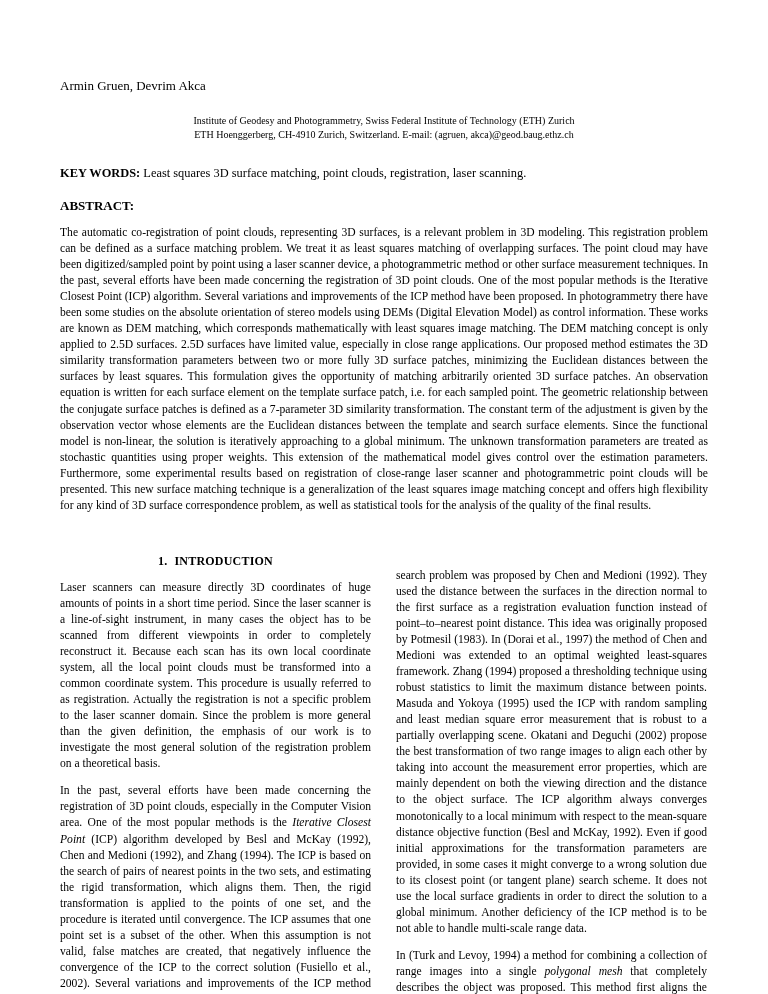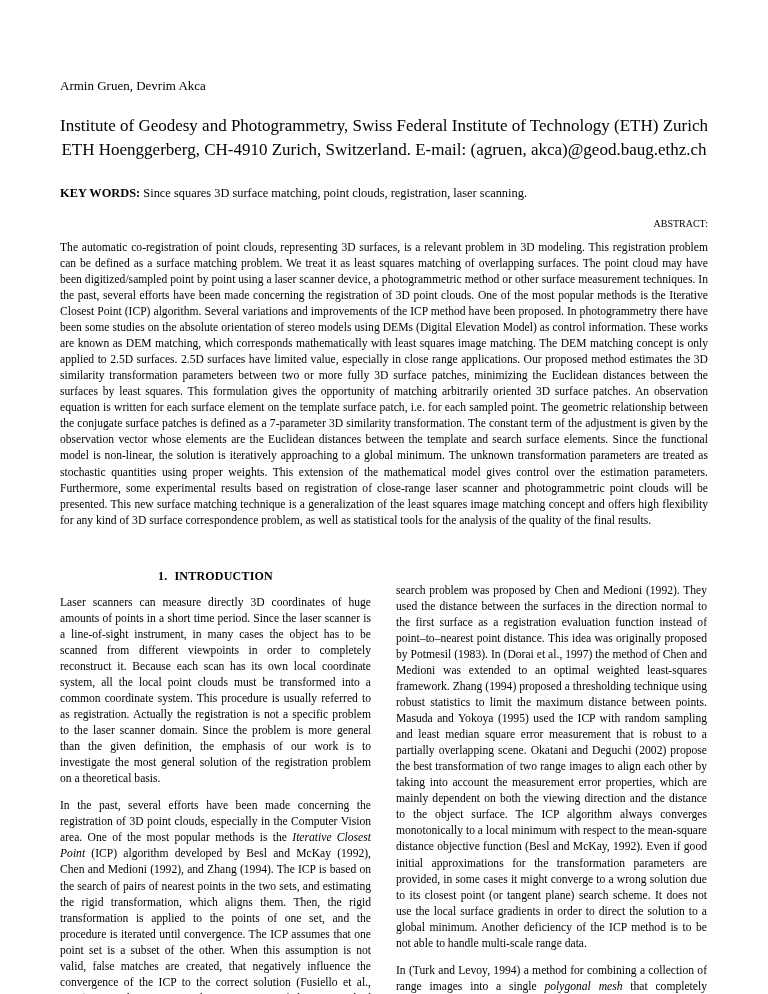--- a/index.html
+++ b/index.html
@@ -32,40 +32,39 @@
     line-height: 1.2;
   }
   .authors {
     text-align: left;
     font-size: 13px;
     margin: 0 0 20px 0;
     line-height: 1.25;
   }
   .affiliation {
     text-align: center;
-    font-size: 17px;
+    font-size: 10px;
     line-height: 1.42;
     margin: 0 0 22px 0;
   }
 
   
   .keywords {
     font-size: 12.4px;
     line-height: 1.4;
     margin: 0 0 16px 0;
     text-align: left;
   }
   .keywords .kw-label {
     font-weight: bold;
   }
   .abstract-label {
-    font-size: 10px;
-    font-weight: normal;
+    font-size: 13px;
+    font-weight: bold;
     margin: 0 0 11px 0;
-    text-align: right;
   }
   .abstract-body {
     font-size: 11.6px;
     line-height: 1.385;
     text-align: justify;
     margin: 0 0 32px 0;
     hyphens: none;
   }
 
   
@@ -118,21 +117,21 @@
 
 
   <div class="authors">Armin Gruen, Devrim Akca</div>
 
   <div class="affiliation">
     <div>Institute of Geodesy and Photogrammetry, Swiss Federal Institute of Technology (ETH) Zurich</div>
     <div>ETH Hoenggerberg, CH-4910 Zurich, Switzerland. E-mail: (agruen, akca)@geod.baug.ethz.ch</div>
   </div>
 
   <div class="keywords">
-    <span class="kw-label">KEY WORDS:</span><span> Since squares 3D surface matching, point clouds, registration, laser scanning.</span>
+    <span class="kw-label">KEY WORDS:</span><span> Least squares 3D surface matching, point clouds, registration, laser scanning.</span>
   </div>
 
   <div class="abstract-label">ABSTRACT:</div>
 
   <div class="abstract-body">The automatic co-registration of point clouds, representing 3D surfaces, is a relevant problem in 3D modeling. This registration problem can be defined as a surface matching problem. We treat it as least squares matching of overlapping surfaces. The point cloud may have been digitized/sampled point by point using a laser scanner device, a photogrammetric method or other surface measurement techniques. In the past, several efforts have been made concerning the registration of 3D point clouds. One of the most popular methods is the Iterative Closest Point (ICP) algorithm. Several variations and improvements of the ICP method have been proposed. In photogrammetry there have been some studies on the absolute orientation of stereo models using DEMs (Digital Elevation Model) as control information. These works are known as DEM matching, which corresponds mathematically with least squares image matching. The DEM matching concept is only applied to 2.5D surfaces. 2.5D surfaces have limited value, especially in close range applications. Our proposed method estimates the 3D similarity transformation parameters between two or more fully 3D surface patches, minimizing the Euclidean distances between the surfaces by least squares. This formulation gives the opportunity of matching arbitrarily oriented 3D surface patches. An observation equation is written for each surface element on the template surface patch, i.e. for each sampled point. The geometric relationship between the conjugate surface patches is defined as a 7-parameter 3D similarity transformation. The constant term of the adjustment is given by the observation vector whose elements are the Euclidean distances between the template and search surface elements. Since the functional model is non-linear, the solution is iteratively approaching to a global minimum. The unknown transformation parameters are treated as stochastic quantities using proper weights. This extension of the mathematical model gives control over the estimation parameters. Furthermore, some experimental results based on registration of close-range laser scanner and photogrammetric point clouds will be presented. This new surface matching technique is a generalization of the least squares image matching concept and offers high flexibility for any kind of 3D surface correspondence problem, as well as statistical tools for the analysis of the quality of the final results.</div>
 
   <div class="columns">
 
     <div class="col col-left">
       <div class="section-heading">

